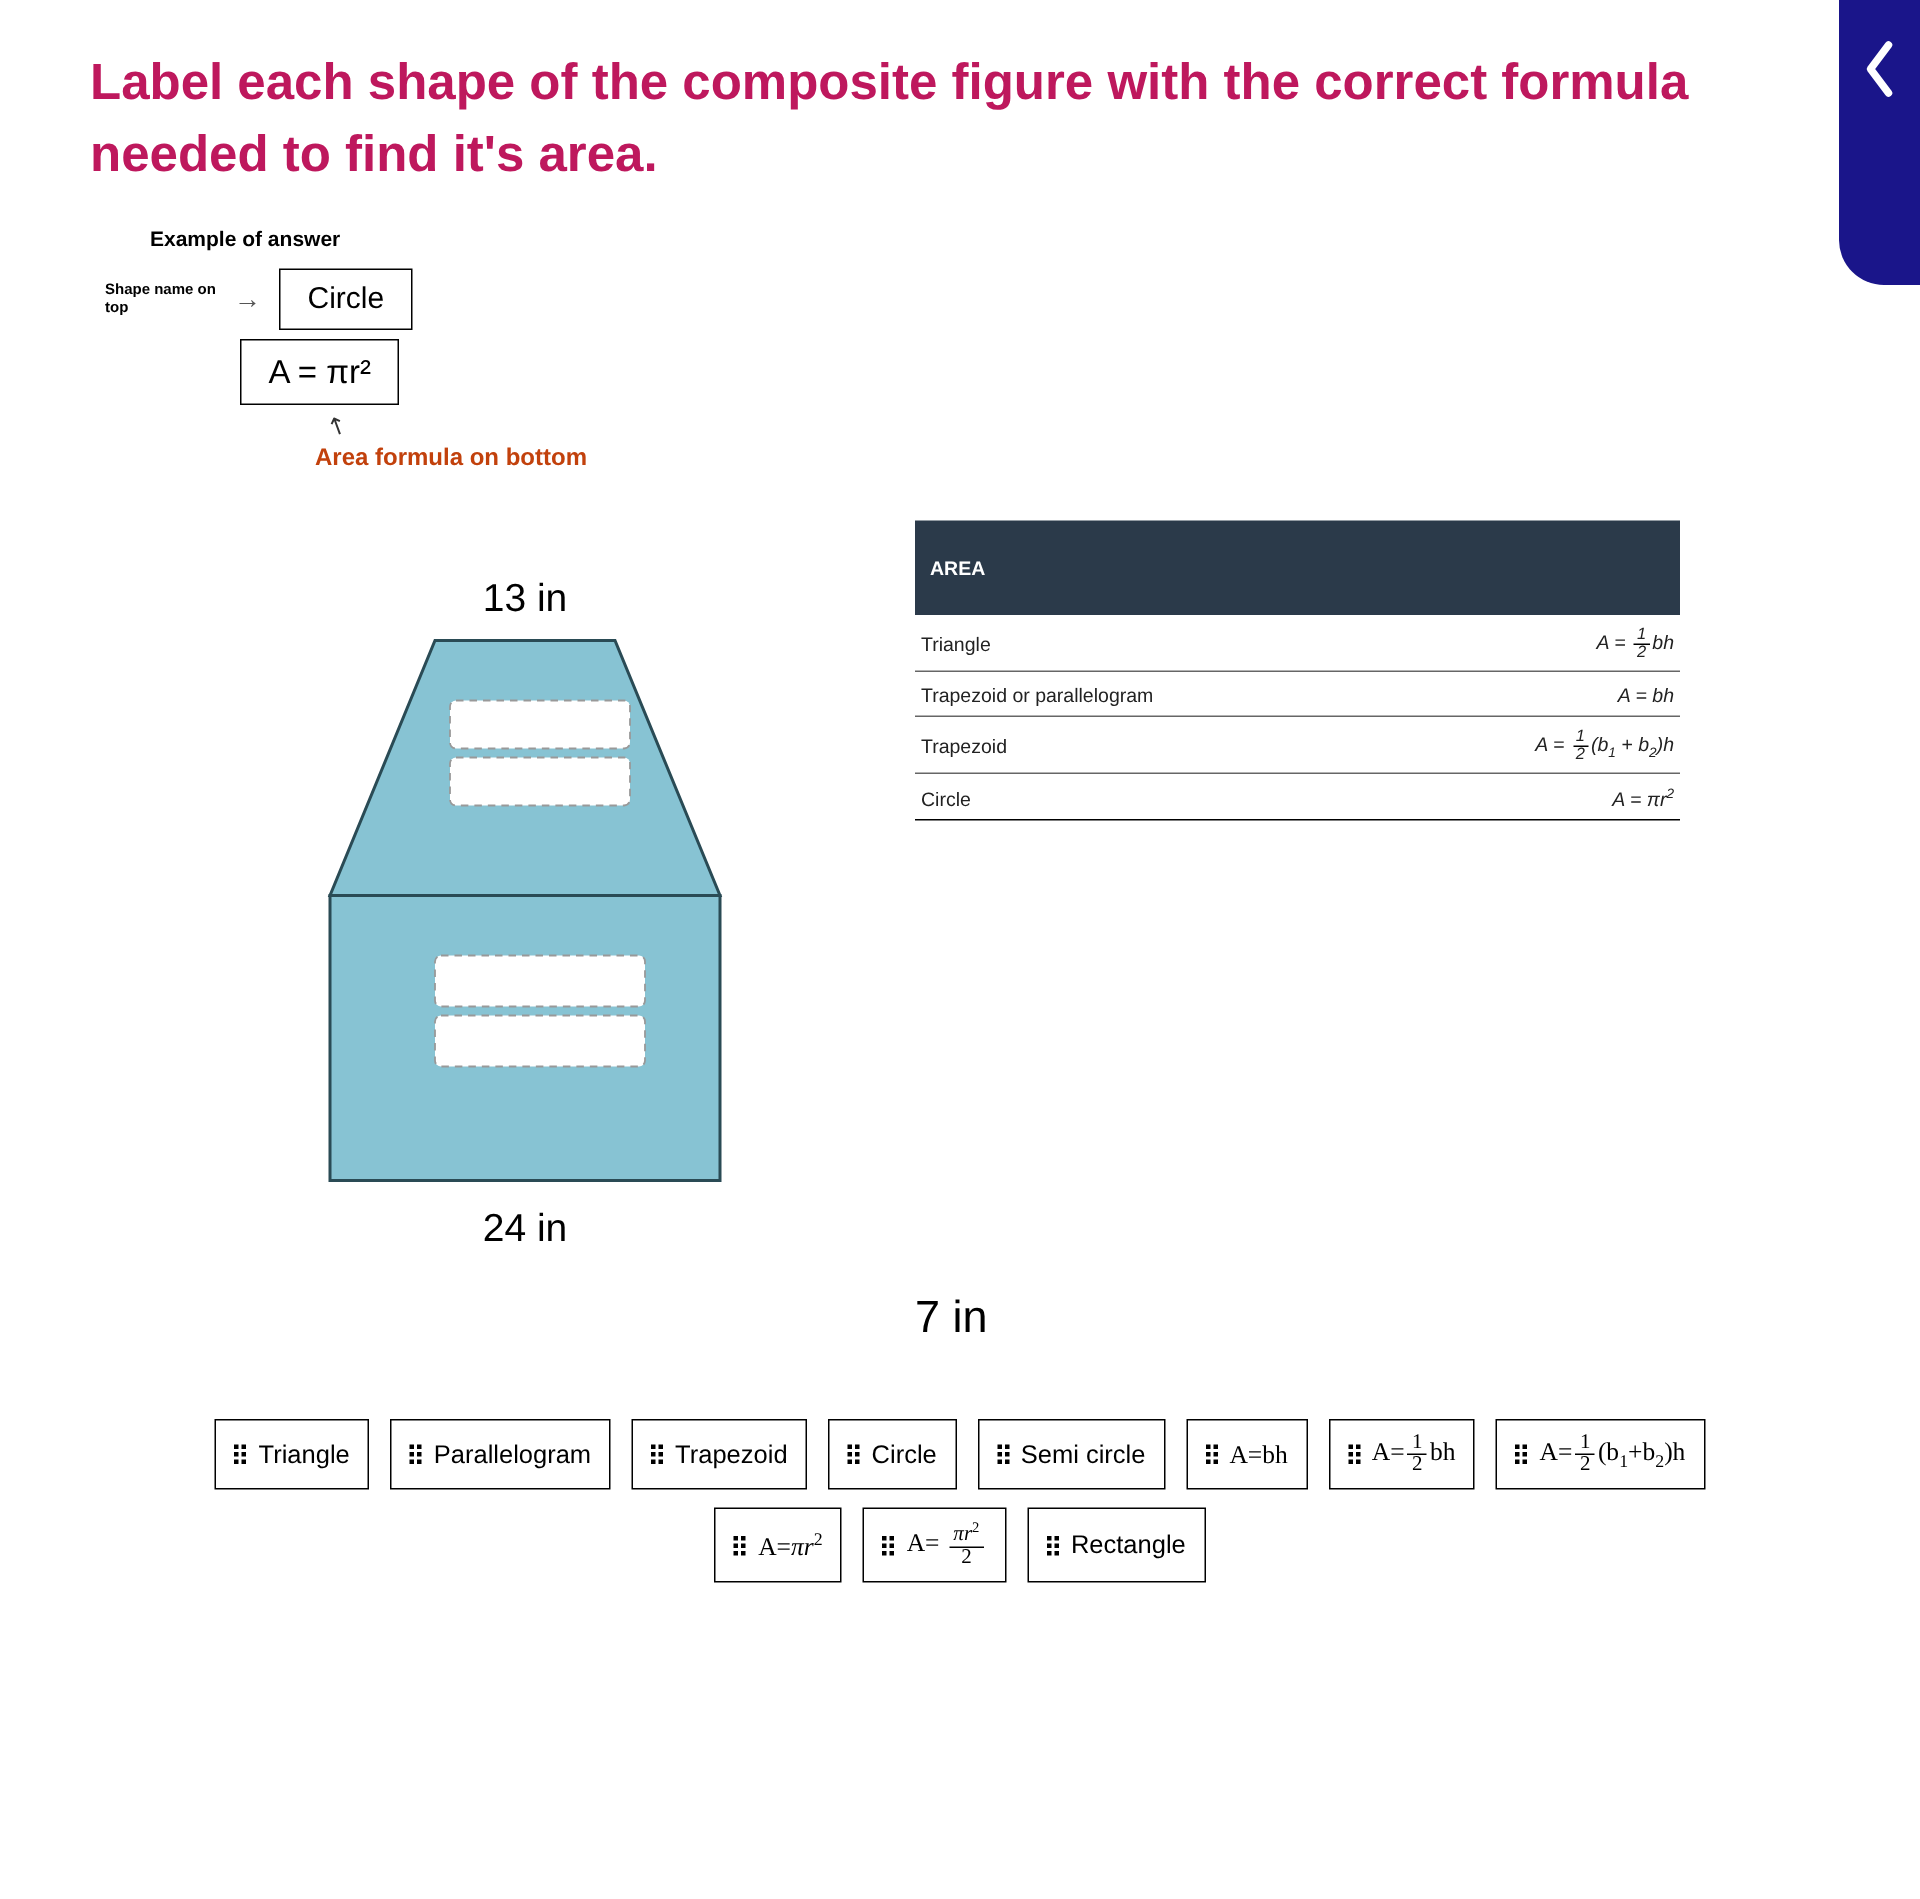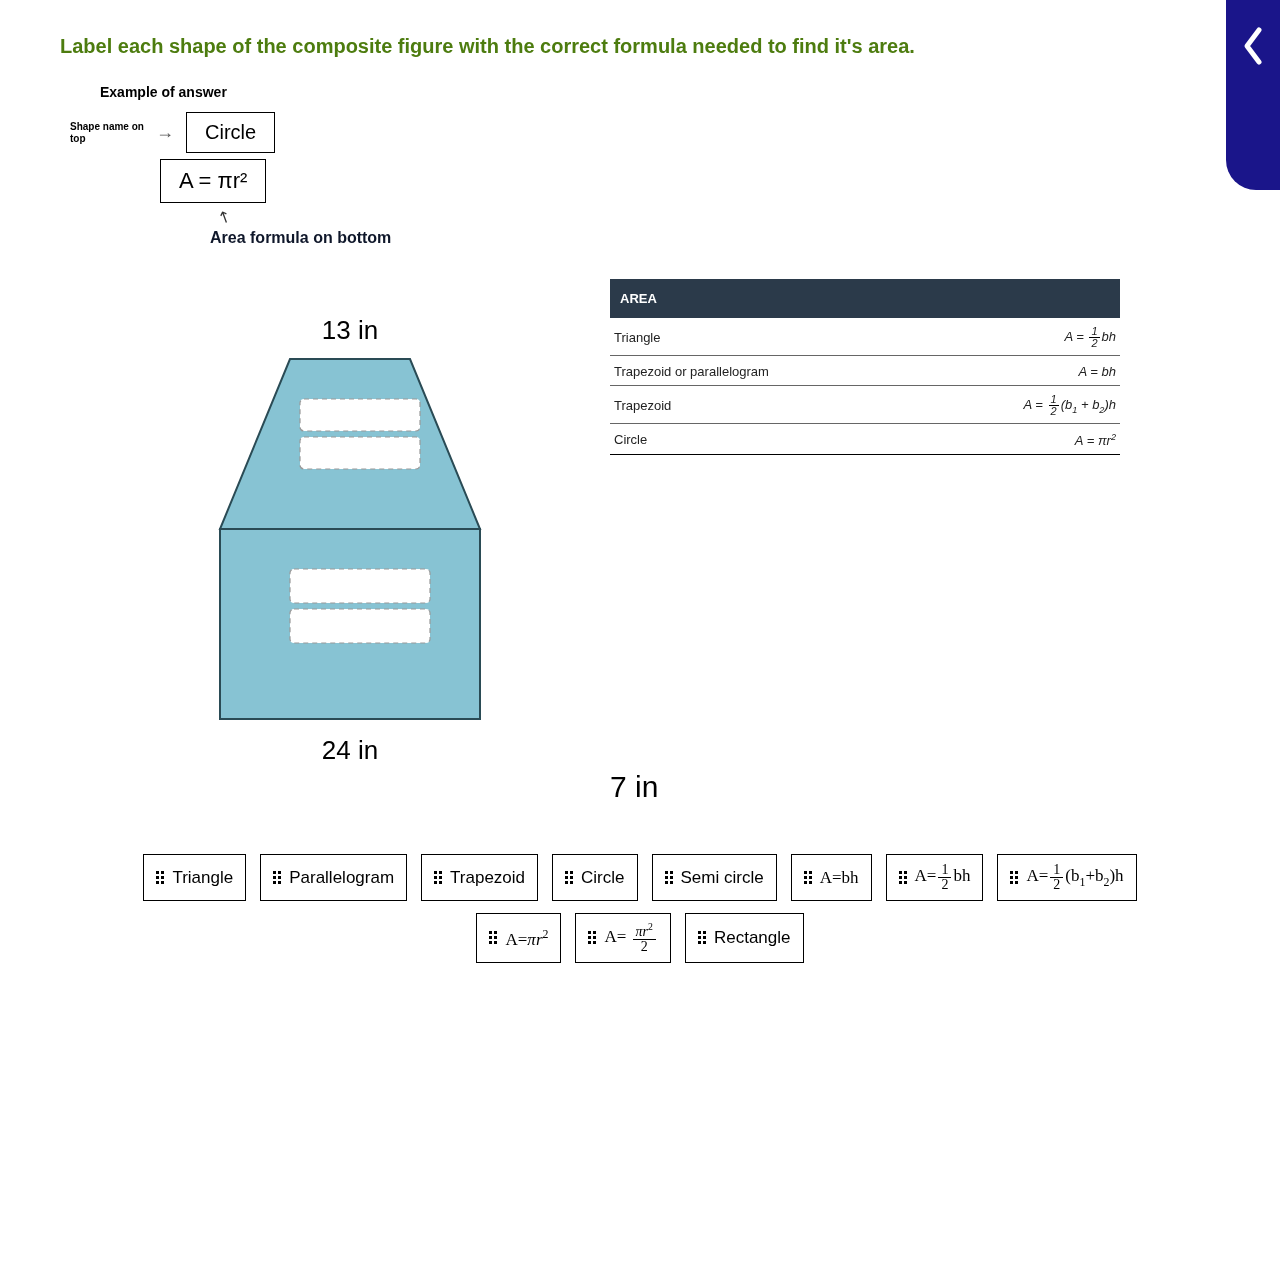--- a/index.html
+++ b/index.html
@@ -9,23 +9,23 @@
       font-family: Arial, Helvetica, sans-serif;
       background: #fff;
       width: 1280px;
       position: relative;
     }
     .page {
       padding: 32px 60px 40px 60px;
       position: relative;
     }
     .title {
-      font-size: 20px;
+      font-size: 34px;
       font-weight: bold;
-      color: #4d7c0f;
+      color: #be185d;
       line-height: 1.4;
       margin-bottom: 24px;
     }
     .subheader {
       font-size: 14px;
       font-weight: bold;
       margin-left: 40px;
       margin-bottom: 12px;
     }
     .example-row1, .example-row2 {
@@ -66,21 +66,21 @@
     }
     .arrow2-wrap {
       display:flex;
       flex-direction:column;
       align-items:flex-start;
       margin-left: 150px;
       margin-top: 4px;
     }
     .arrow2 { font-size: 16px; color:#333; transform: rotate(25deg); margin-left: 8px; }
     .area-formula-label {
-      color: #0f172a;
+      color: #c2410c;
       font-size: 16px;
       font-weight: 600;
       margin-top: 2px;
       line-height:1.3;
     }
     .figure-zone {
       display: flex;
       align-items: flex-start;
       margin-top: 20px;
       gap: 10px;
@@ -98,21 +98,21 @@
       width: 510px;
       font-size: 14px;
       color: #222;
       margin-top: 10px;
     }
     .ref-header {
       background: #2b3a4a;
       color: #fff;
       font-size: 13px;
       font-weight: bold;
-      padding: 12px 10px;
+      padding: 24px 10px;
     }
     .ref-row {
       display: flex;
       justify-content: space-between;
       border-bottom: 1px solid #666;
       padding: 8px 4px 6px 4px;
       align-items:center;
     }
     .ref-row:last-child { border-bottom: 1.5px solid #000; }
     .ref-shape { font-size: 13px; }

